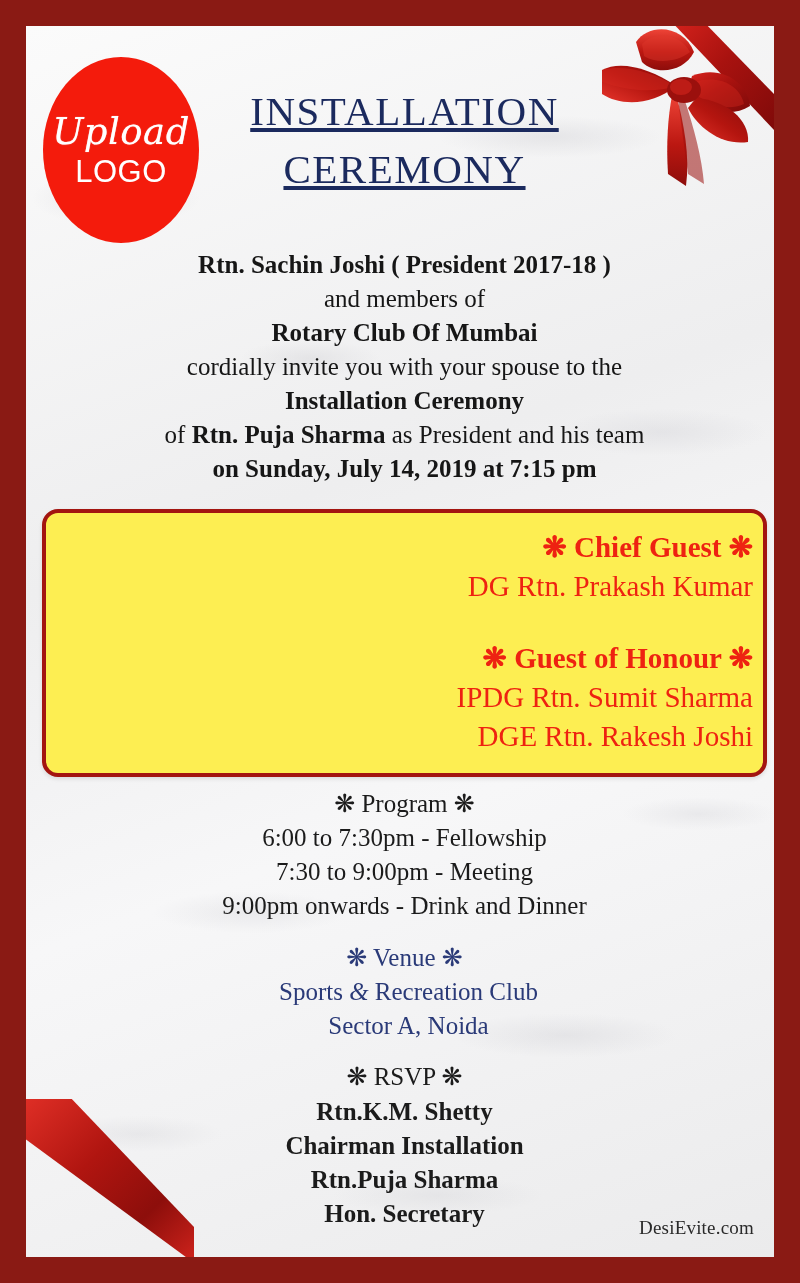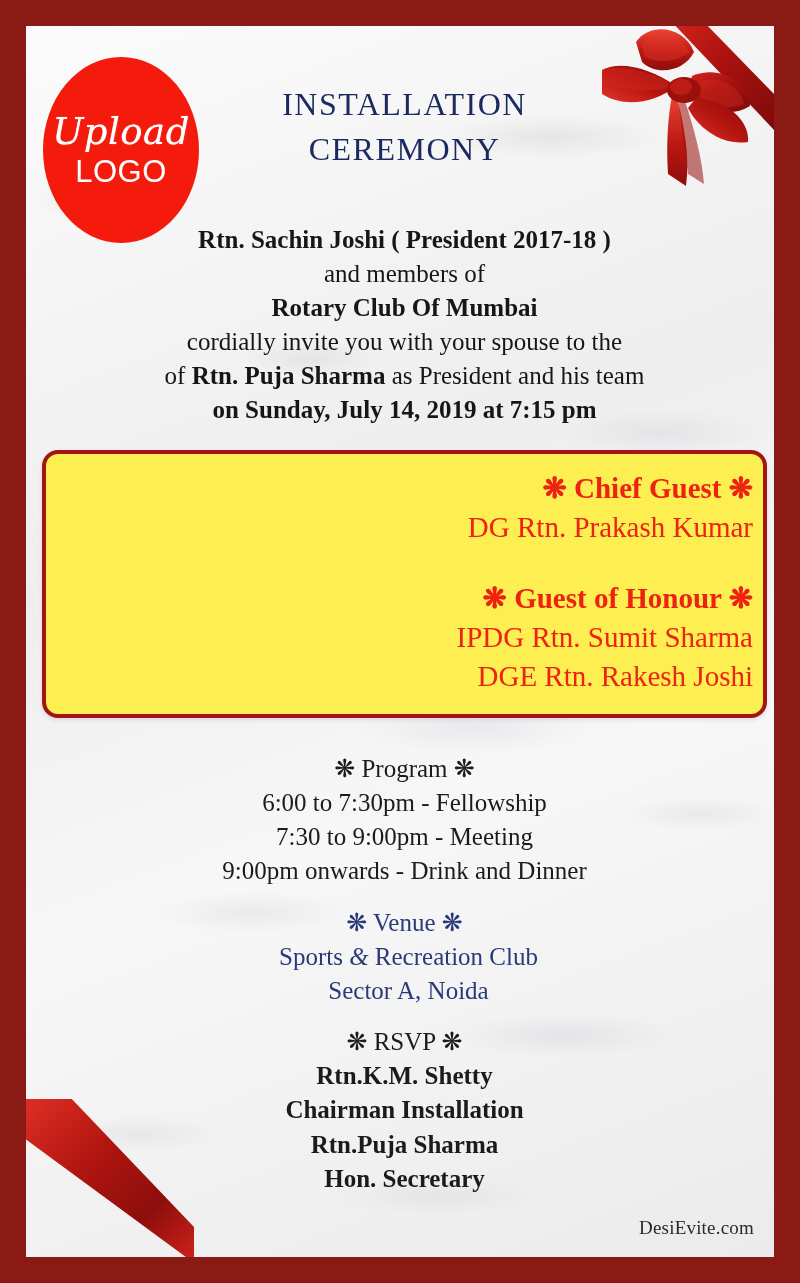--- a/index.html
+++ b/index.html
@@ -104,24 +104,25 @@
   
   .title-block {
     position: relative;
     z-index: 4;
     text-align: center;
     padding-top: 56px;
   }
   .title-line {
     color: #1b2a5e;
     font-family: "Liberation Serif", "DejaVu Serif", serif;
-    font-size: 32px;
+    font-size: 41px;
     letter-spacing: 1.5px;
     line-height: 1.42;
     font-weight: 400;
+    text-decoration: underline;
   }
 
   
   .invite-block {
     position: relative;
     z-index: 4;
     text-align: center;
     margin-top: 50px;
     color: #161616;
   }
@@ -157,21 +158,21 @@
     line-height: 1.34;
     font-weight: 400;
   }
   .guest-gap { height: 34px; }
 
   
   .program-block {
     position: relative;
     z-index: 4;
     text-align: center;
-    margin-top: 34px;
+    margin-top: 10px;
     color: #1b1b1b;
   }
   .program-heading {
     font-size: 25px;
     line-height: 1.36;
   }
   .program-line {
     font-size: 25px;
     line-height: 1.36;
   }
@@ -290,20 +291,21 @@
     <div class="title-block">
       <div class="title-line">INSTALLATION</div>
       <div class="title-line">CEREMONY</div>
     </div>
 
     <div class="invite-block">
       <div class="invite-line b">Rtn. Sachin Joshi ( President 2017-18 )</div>
       <div class="invite-line">and members of</div>
       <div class="invite-line b">Rotary Club Of Mumbai</div>
       <div class="invite-line">cordially invite you with your spouse to the</div>
+      <div class="invite-line b">Installation Ceremony</div>
       <div class="invite-line"><span>of </span><span class="b">Rtn. Puja Sharma</span><span> as President and his team</span></div>
       <div class="invite-line b">on Sunday, July 14, 2019 at 7:15 pm</div>
     </div>
 
     <div class="guest-box">
       <div class="guest-heading">❋ Chief Guest ❋</div>
       <div class="guest-name">DG Rtn. Prakash Kumar</div>
       <div class="guest-gap"></div>
       <div class="guest-heading">❋ Guest of Honour ❋</div>
       <div class="guest-name">IPDG Rtn. Sumit Sharma</div>

